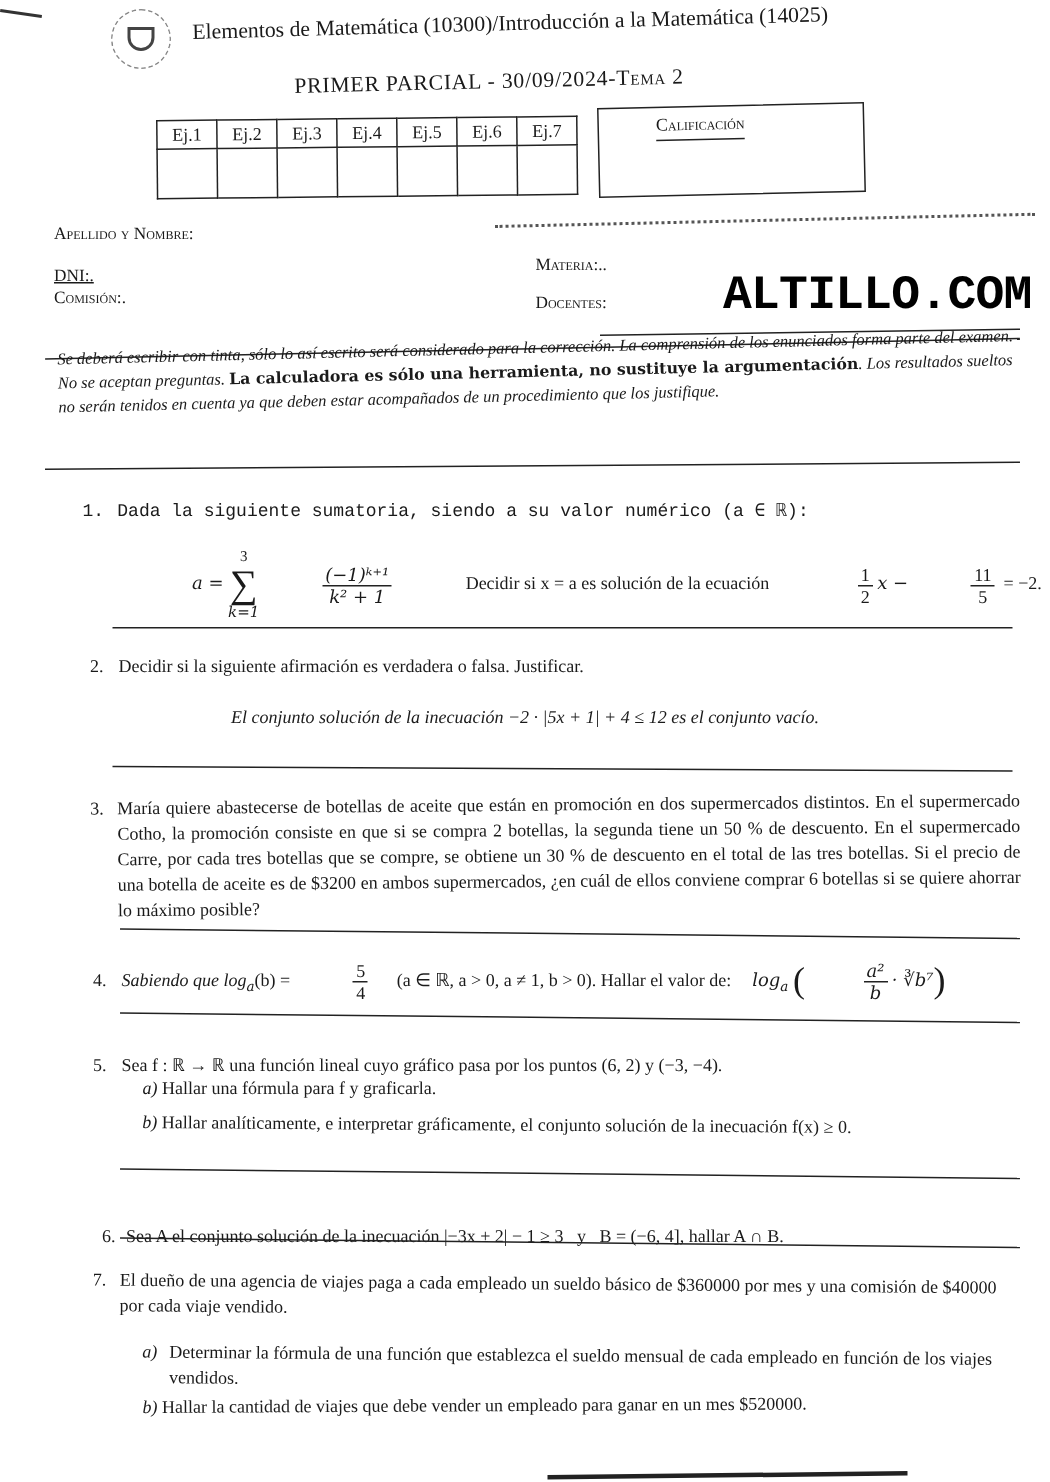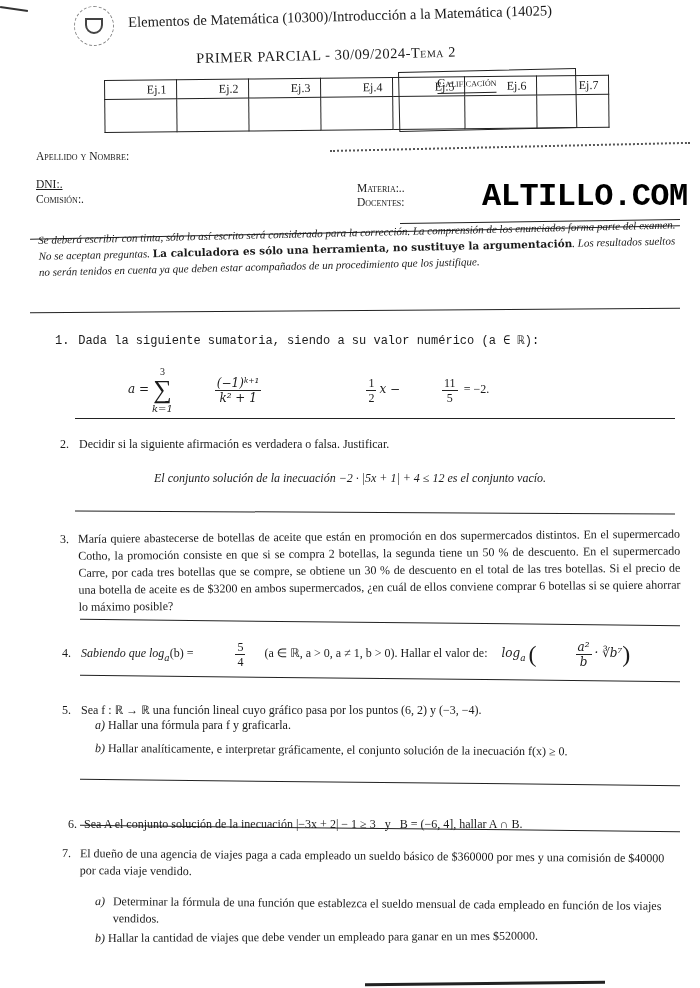--- a/index.html
+++ b/index.html
@@ -5,21 +5,21 @@
   html, body { margin:0; padding:0; }
   body { width:700px; height:988px; background:#fff; color:#1a1a1a; font-family:"DejaVu Serif", "Liberation Serif", serif; position:relative; overflow:hidden; }
   .abs { position:absolute; }
   .logo { left:74px; top:6px; width:40px; height:40px; border-radius:50%; border:1px dashed #888; box-sizing:border-box; display:flex; align-items:center; justify-content:center; }
   .logo-inner { width:18px; height:16px; border:2px solid #444; border-radius:0 0 9px 9px; box-sizing:border-box; }
   .title1 { left:128px; top:14px; font-size:14.5px; transform:rotate(-1.6deg); transform-origin:left top; white-space:nowrap; font-family:"Liberation Serif", serif; }
   .title2 { left:196px; top:50px; font-size:14.5px; transform:rotate(-1.4deg); transform-origin:left top; white-space:nowrap; font-family:"Liberation Serif", serif; letter-spacing:0.5px; }
   .sc { font-variant:small-caps; }
   .grade-table { left:104px; top:80px; border-collapse:collapse; transform:rotate(-0.6deg); transform-origin:left top; font-family:"Liberation Serif", serif; font-size:12px; }
   .grade-table td { border:1px solid #222; width:39px; text-align:center; padding:0; }
-  .grade-table tr.h td { height:18px;padding-left:32px; }
+  .grade-table tr.h td { height:18px; }
   .grade-table tr.b td { height:32px; }
   .calif { left:398px; top:72px; width:176px; height:58px; border:1px solid #222; transform:rotate(-1.3deg); transform-origin:left top; font-family:"Liberation Serif", serif; }
   .calif .lbl { position:absolute; left:38px; top:4px; font-size:12px; font-variant:small-caps; border-bottom:1px solid #222; padding-bottom:2px; }
   .field { font-size:11.5px; font-variant:small-caps; font-family:"Liberation Serif", serif; white-space:nowrap; }
   .dots { left:330px; top:150px; width:360px; border-bottom:2px dotted #555; transform:rotate(-1.3deg); transform-origin:left top; }
   .watermark { left:482px; top:178px; font-family:Liberation Mono, monospace; font-weight:bold; font-size:32px; color:#000; letter-spacing:-0.5px; }
   .rule { height:1px; background:#222; }
   .instr { left:38px; top:232px; width:640px; font-size:11px; font-style:italic; line-height:16px; transform:rotate(-1.4deg); transform-origin:left top; font-family:"Liberation Serif", serif; }
   .instr b { font-style:normal; font-weight:bold; font-family:"DejaVu Serif", serif; font-size:10.5px; }
   .q { font-family:"Liberation Serif", serif; font-size:12px; line-height:17px; }
@@ -67,21 +67,21 @@
 </tbody>
   </table>
 <div class="abs calif">
   <span class="lbl">Calificación</span>
 </div>
 
 <div class="abs field" style="left:36px;top:150px;">Apellido y Nombre:</div>
 <div class="abs dots"></div>
 <div class="abs field" style="left:36px;top:178px;text-decoration:underline;">DNI:.</div>
 <div class="abs field" style="left:36px;top:193px;">Comisión:.</div>
-<div class="abs field" style="left:357px;top:182px;">Materia:..</div>
+<div class="abs field" style="left:357px;top:171px;">Materia:..</div>
 <div class="abs field" style="left:357px;top:196px;text-align:center;">Docentes:</div>
 <div class="abs watermark">ALTILLO.COM</div>
 
 <div class="abs rule" style="left:400px;top:221px;width:280px;transform:rotate(-0.8deg);"></div>
 <div class="abs rule" style="left:30px;top:232px;width:650px;transform:rotate(-1.2deg);"></div>
 
 <div class="abs instr">
   <span>Se deberá escribir con tinta, sólo lo así escrito será considerado para la corrección. La comprensión de los enunciados forma parte del examen. No se aceptan preguntas. </span><b>La calculadora es sólo una herramienta, no sustituye la argumentación</b><span>. Los resultados sueltos no serán tenidos en cuenta ya que deben estar acompañados de un procedimiento que los justifique.</span>
 </div>
 <div class="abs rule" style="left:30px;top:310px;width:650px;transform:rotate(-0.4deg);"></div>
@@ -95,20 +95,21 @@
   <span class="sum">
     <span style="display:block">3</span>
     <span class="sig" style="display:block">∑</span>
     <span style="display:block" class="math">k=1</span>
   </span>
   <span class="frac math">
     <span class="top">(−1)ᵏ⁺¹</span>
     <span>k² + 1</span>
   </span>
   <span style="display:inline-block;width:40px;"></span>
+  <span>Decidir si x = a es solución de la ecuación</span>
   <span style="display:inline-block;width:14px;"></span>
   <span class="frac">
     <span class="top">1</span>
     <span>2</span>
   </span><span class="math">x −</span>
   <span class="frac">
     <span class="top">11</span>
     <span>5</span>
   </span>
   <span>= −2.</span>

